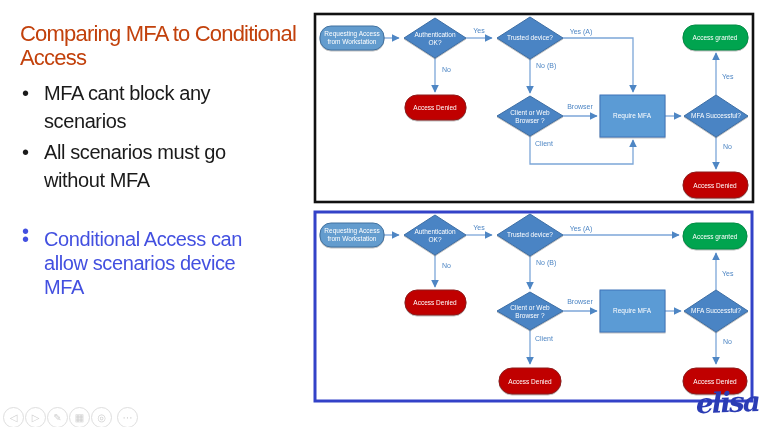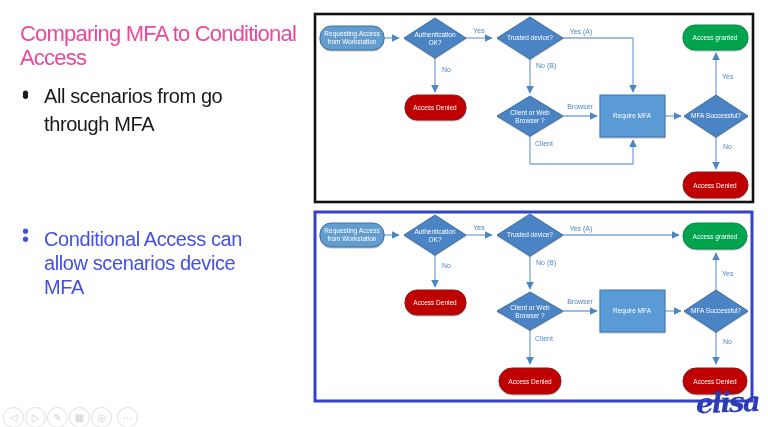--- a/index.html
+++ b/index.html
@@ -1,21 +1,21 @@
 <!DOCTYPE html>
 <html><head>
 <meta charset="utf-8">
 <style>
   * { margin:0; padding:0; box-sizing:border-box; }
   html,body { width:768px; height:427px; }
   body { font-family:"Liberation Sans", sans-serif; background:#ffffff; position:relative; overflow:hidden; }
   .stage { position:absolute; left:0; top:0; width:768px; height:427px; background:#fff; }
 
   .title { position:absolute; left:20px; top:22px; width:290px;
-           font-size:22px; line-height:24px; letter-spacing:-0.8px; color:#ec4899; }
+           font-size:22px; line-height:24px; letter-spacing:-0.8px; color:#c2410c; }
 
   .bullets { position:absolute; list-style:none; }
   .bullets li { position:relative; padding-left:24px; }
   .bullets .marker { position:absolute; left:2px; top:0; }
 
   .bullets-black { left:20px; top:79px; width:232px; color:#1a1a1a;
                    font-size:20px; line-height:28px; letter-spacing:-0.4px; }
   .bullets-black li { margin-bottom:3px; }
 
   .bullets-blue { left:20px; top:219px; width:242px; color:#4350e0;
@@ -45,24 +45,25 @@
 </head>
 <body>
 
 <div class="stage">
 
   <div class="title">Comparing MFA to Conditional Access</div>
 
   <ul class="bullets bullets-black">
     <li>
       <span class="marker">•</span>
-    </li>
-    <li>
-      <span class="marker">•</span>
-      <span>All scenarios from go through MFA</span>
+      <span>MFA cant block any scenarios</span>
+    </li>
+    <li>
+      <span class="marker">•</span>
+      <span>All scenarios must go without MFA</span>
     </li>
   </ul>
 
   <ul class="bullets bullets-blue">
     <li>
       <span class="marker">•</span>
     </li>
     <li>
       <span class="marker">•</span>
       <span>Conditional Access can allow scenarios device MFA</span>

